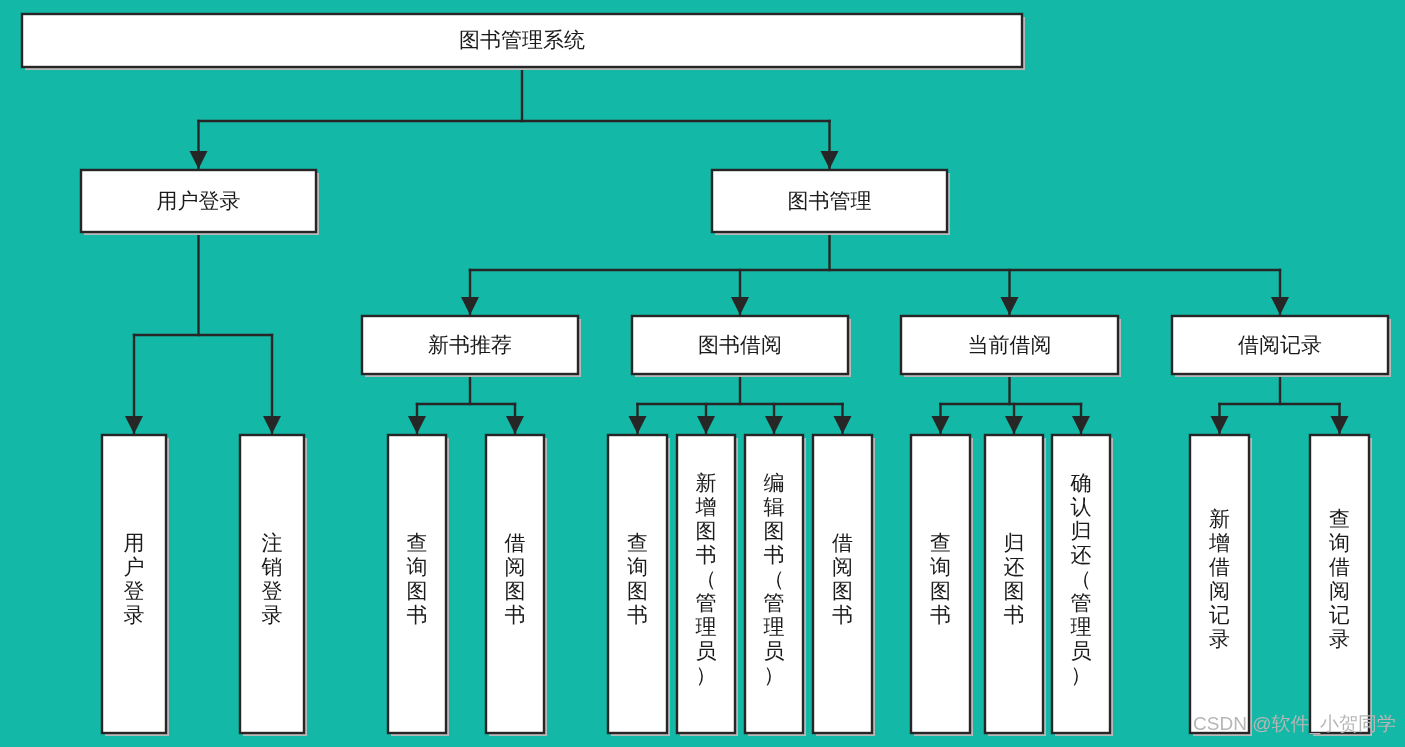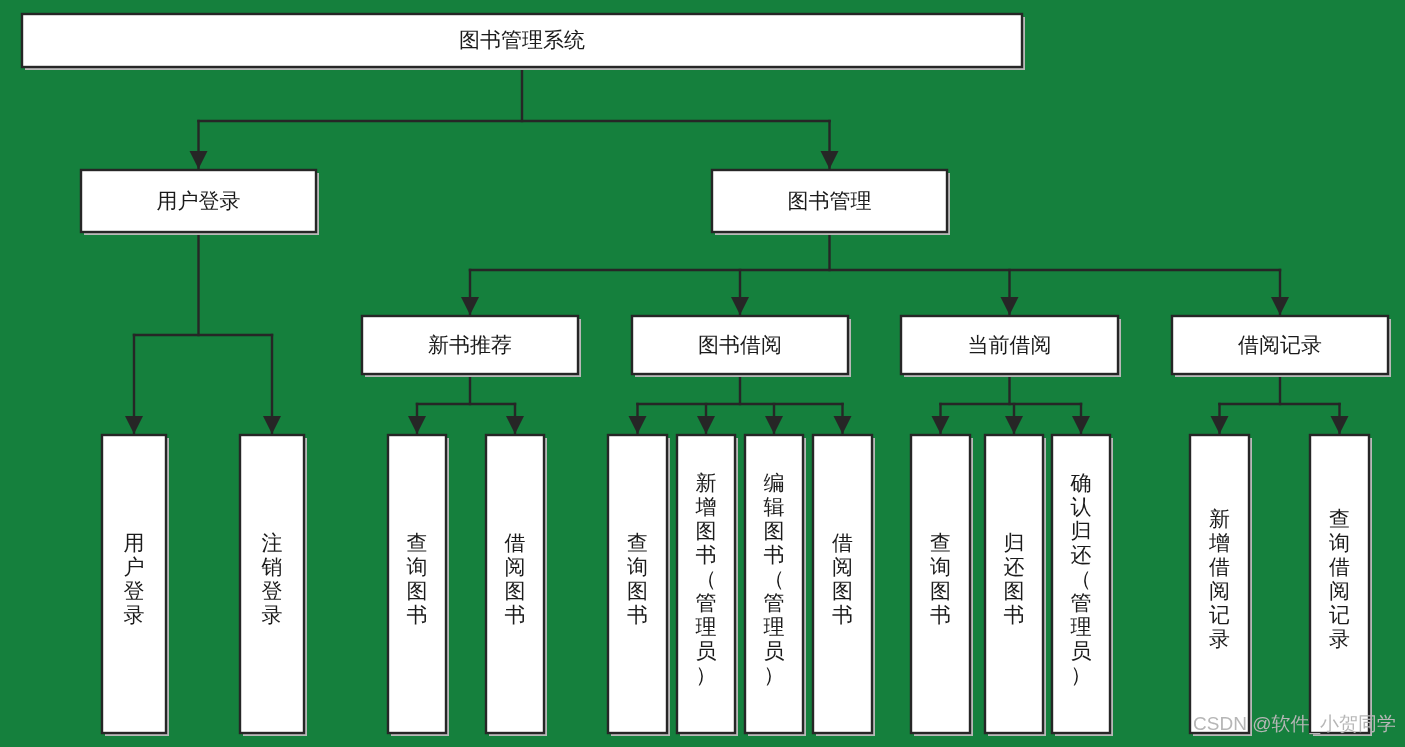--- a/index.html
+++ b/index.html
@@ -8,21 +8,21 @@
     padding: 0;
     background: #ffffff;
   }
   body {
     font-family: "Liberation Sans", "DejaVu Sans", sans-serif;
   }
   #diagram-root {
     position: relative;
     width: 1405px;
     height: 747px;
-    background: #15803d;
+    background: #14b8a6;
     overflow: hidden;
   }
   svg.diagram-canvas {
     position: absolute;
     left: 0;
     top: 0;
     width: 1405px;
     height: 747px;
   }
   .node-box {

